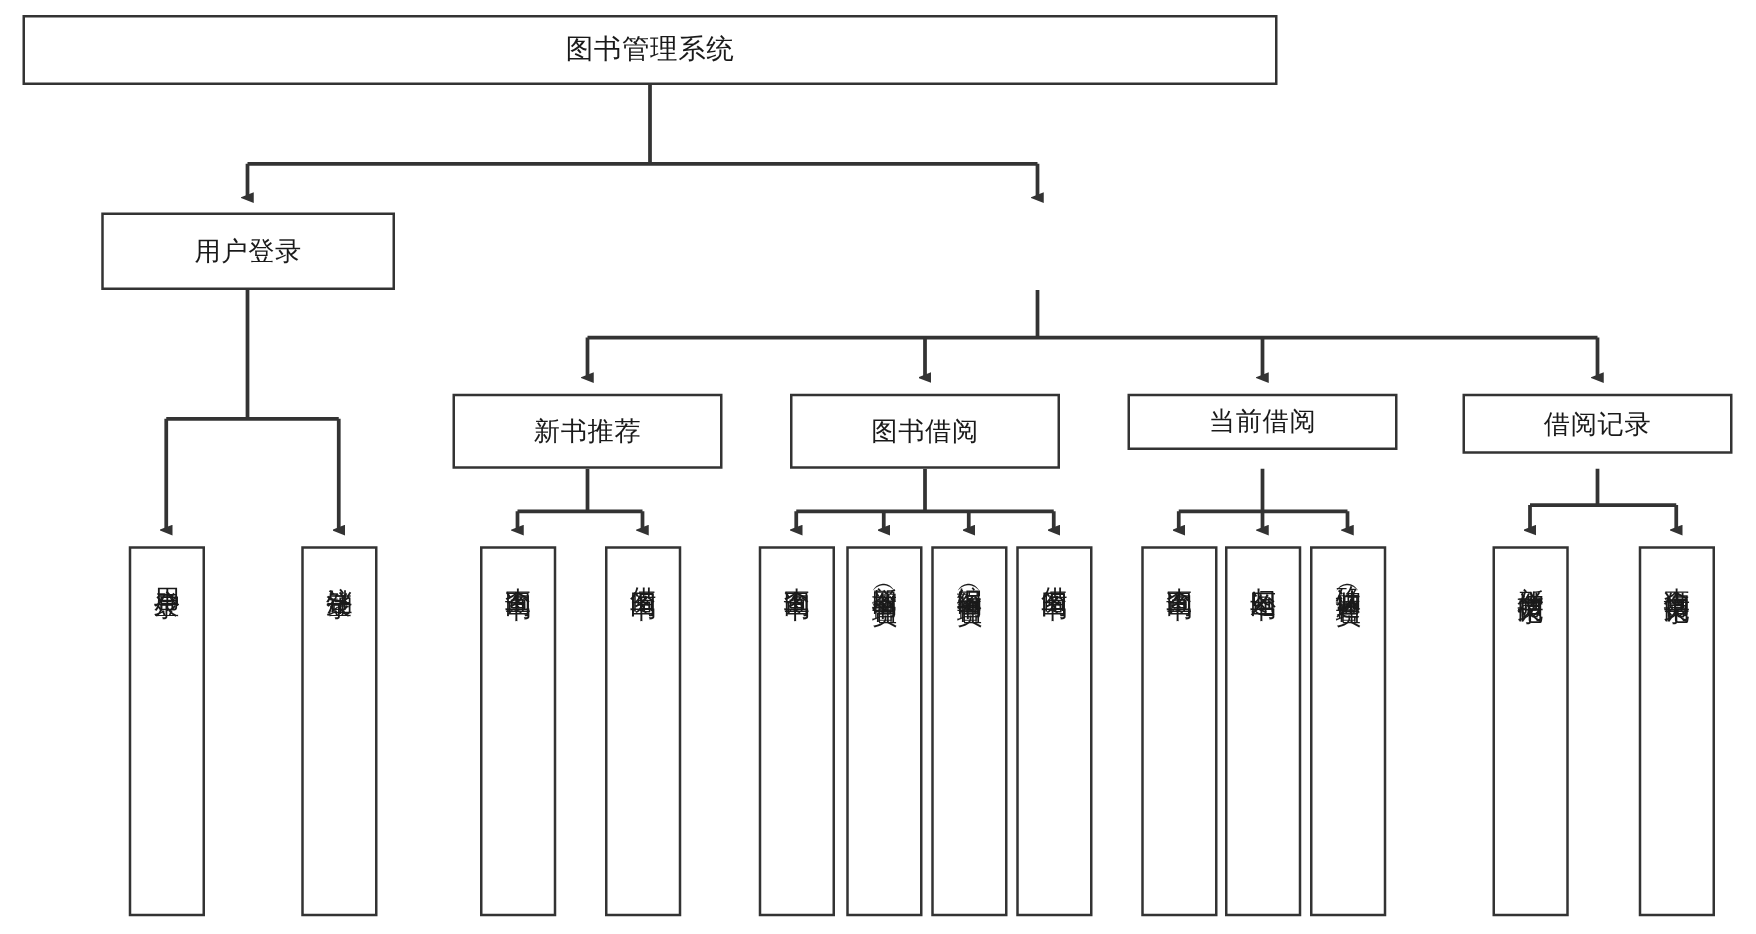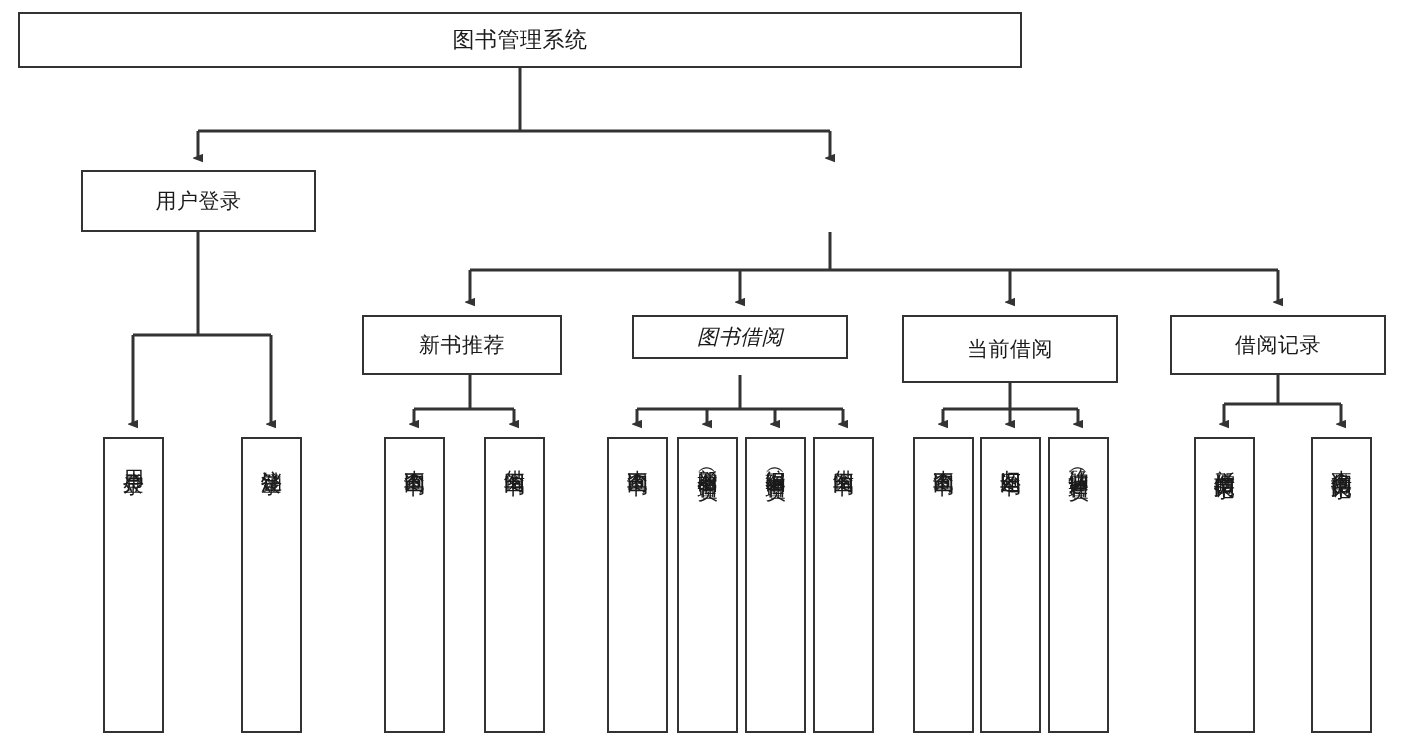--- a/index.html
+++ b/index.html
@@ -130,30 +130,30 @@
   </svg>
 
   <div class="node root horiz" style="left:18px; top:12px; width:1004px; height:56px;">
     <span class="label">图书管理系统</span>
   </div>
 
   <div class="node horiz" style="left:81px; top:170px; width:235px; height:62px;">
     <span class="label">用户登录</span>
   </div>
 
-  <div class="node horiz" style="left:362px; top:315px; width:200px; height:60px;">
+  <div class="node horiz" style="left:362px; top:315px; width:216px; height:60px;">
     <span class="label">新书推荐</span>
   </div>
-  <div class="node horiz" style="left:632px; top:315px; width:216px; height:44px;font-style:italic;">
+  <div class="node horiz" style="left:632px; top:315px; width:216px; height:60px;">
     <span class="label">图书借阅</span>
   </div>
-  <div class="node horiz" style="left:902px; top:315px; width:216px; height:68px;">
+  <div class="node horiz" style="left:902px; top:315px; width:216px; height:45px;">
     <span class="label">当前借阅</span>
   </div>
-  <div class="node horiz" style="left:1170px; top:315px; width:216px; height:60px;">
+  <div class="node horiz" style="left:1170px; top:315px; width:216px; height:48px;">
     <span class="label">借阅记录</span>
   </div>
 
   <div class="node vert" style="left:103px; top:437px; width:61px; height:296px;">
     <span class="label">用户登录</span>
   </div>
   <div class="node vert" style="left:241px; top:437px; width:61px; height:296px;">
     <span class="label">注销登录</span>
   </div>
 

